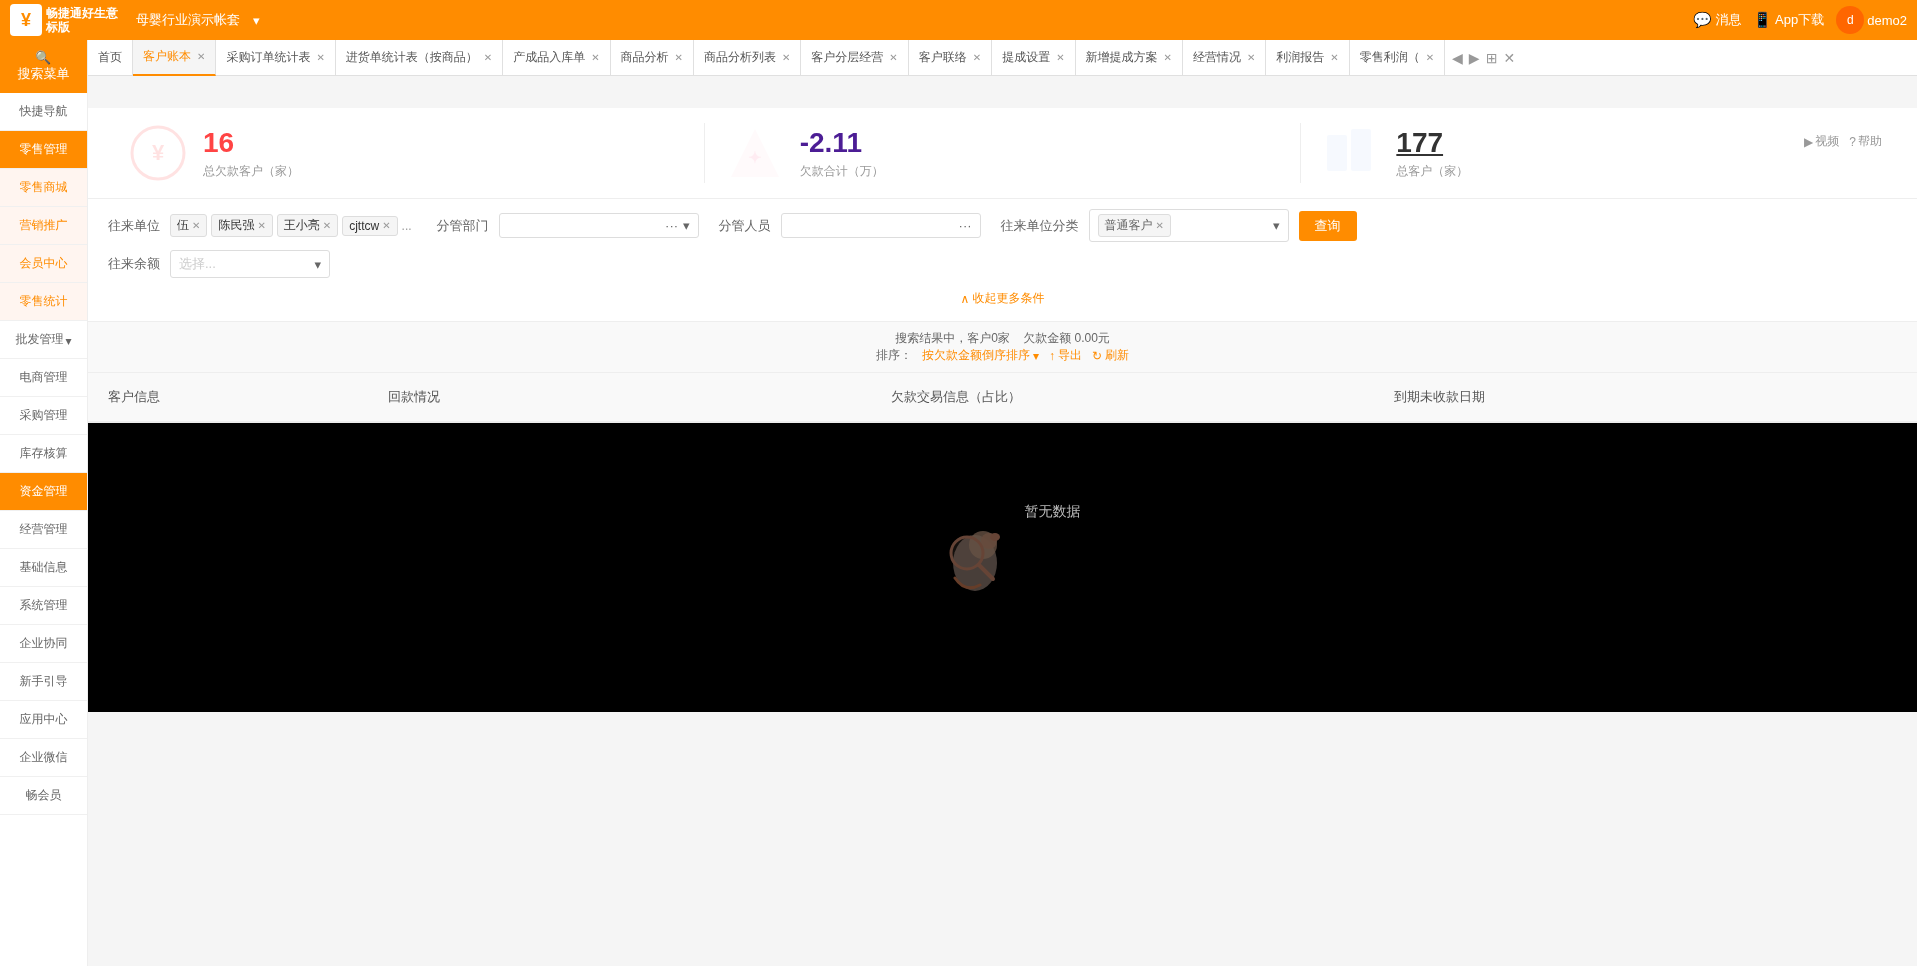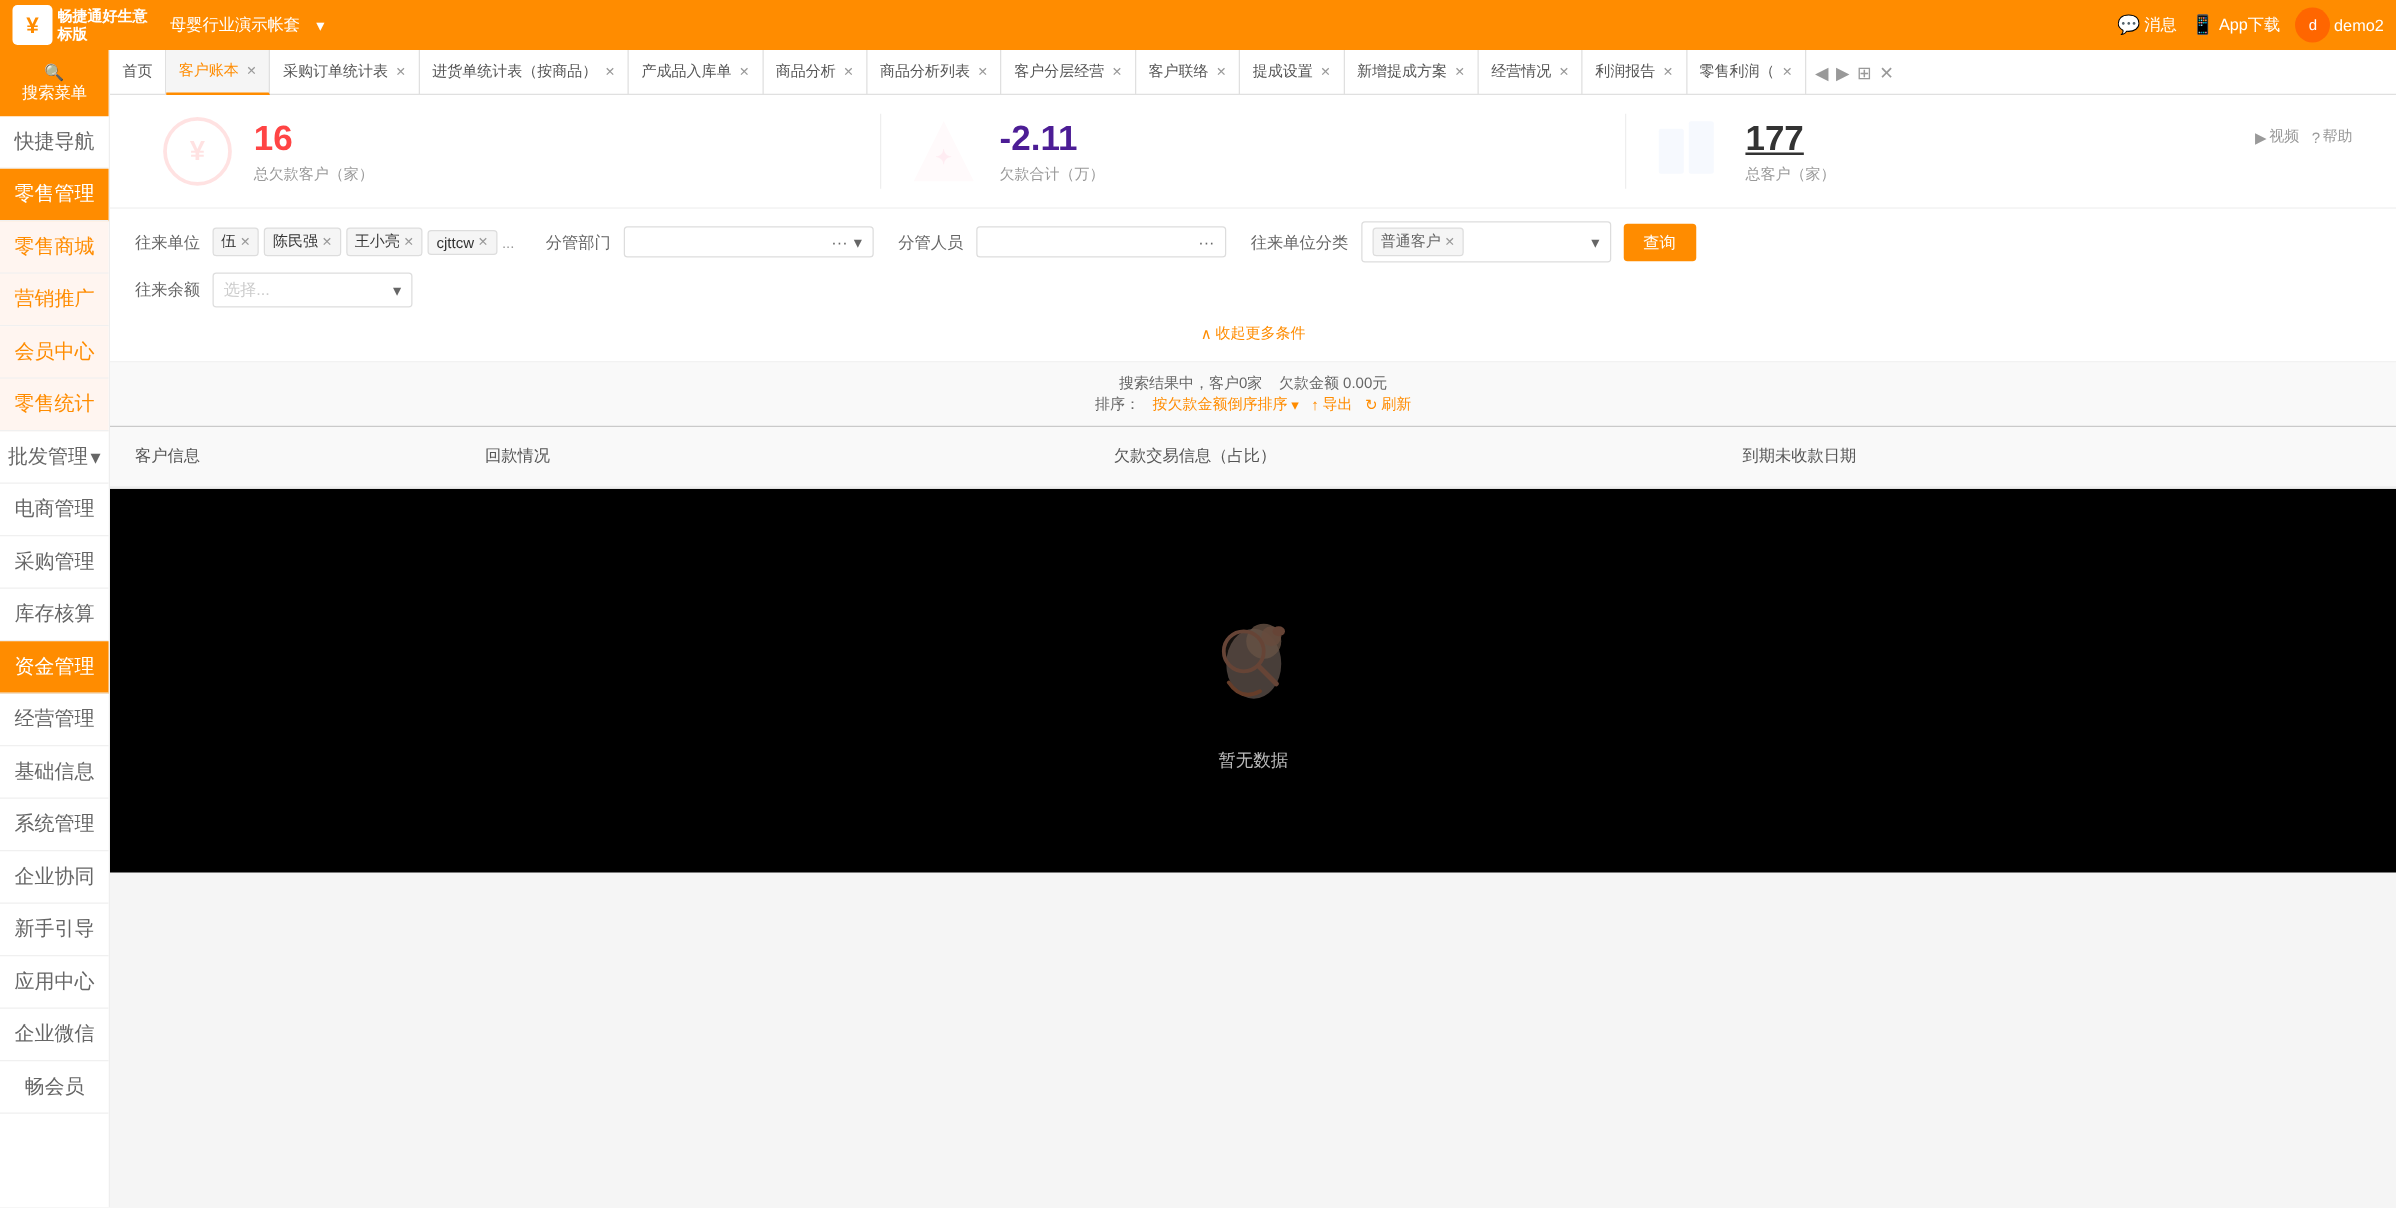--- a/index.html
+++ b/index.html
@@ -3,38 +3,38 @@
   <meta charset="utf-8">
   <style>
     * { box-sizing: border-box; margin: 0; padding: 0; font-family: "Microsoft YaHei", "PingFang SC", Arial, sans-serif; }
     body { background: #f5f5f5; font-size: 13px; color: #333; }
     
     
     .app-container { display: flex; flex-direction: column; height: 100vh; }
     .top-bar { display: flex; align-items: center; background: #ff8c00; height: 40px; padding: 0 10px; flex-shrink: 0; }
     .main-layout { display: flex; flex: 1; overflow: hidden; }
     .sidebar { width: 88px; background: #fff; border-right: 1px solid #eee; display: flex; flex-direction: column; flex-shrink: 0; overflow-y: auto; }
-    .content-area { flex: 1; display: flex; flex-direction: column; overflow: hidden; }
+    .content-area { flex: 1; display: flex; flex-direction: column; overflow: hidden; gap: 32px; }
     .tab-bar { background: #fff; border-bottom: 1px solid #e0e0e0; display: flex; align-items: center; height: 36px; flex-shrink: 0; }
     .page-content { flex: 1; overflow-y: auto; background: #f5f5f5; }
 
     
     .logo-area { display: flex; align-items: center; color: #fff; font-weight: bold; font-size: 13px; min-width: 88px; }
     .logo-icon { width: 32px; height: 32px; background: #fff; border-radius: 4px; display: flex; align-items: center; justify-content: center; margin-right: 4px; }
     .logo-icon span { color: #ff8c00; font-size: 18px; font-weight: bold; }
     .logo-text { font-size: 12px; line-height: 1.2; }
     .top-nav { flex: 1; display: flex; align-items: center; padding-left: 10px; }
     .top-nav-item { color: #fff; font-size: 13px; padding: 0 8px; cursor: pointer; display: flex; align-items: center; gap: 13px; }
     .top-actions { display: flex; align-items: center; gap: 12px; color: #fff; font-size: 13px; }
     .top-actions span { cursor: pointer; display: flex; align-items: center; gap: 3px; }
     .avatar { width: 28px; height: 28px; border-radius: 50%; background: #ff6600; display: flex; align-items: center; justify-content: center; color: #fff; font-size: 12px; }
 
     
     .sidebar-search { background: #ff8c00; color: #fff; text-align: center; padding: 10px 5px; cursor: pointer; font-size: 13px; }
-    .sidebar-nav-item { text-align: center; padding: 10px 5px; cursor: pointer; font-size: 16px; color: #666; border-bottom: 1px solid #f0f0f0; }
+    .sidebar-nav-item { text-align: center; padding: 10px 5px; cursor: pointer; font-size: 12px; color: #666; border-bottom: 1px solid #f0f0f0; }
     .sidebar-nav-item.active { background: #ff8c00; color: #fff; }
     .sidebar-nav-item.active-sub { color: #ff8c00; background: #fff5f0; }
     .sidebar-nav-item.has-arrow { display: flex; align-items: flex-end; justify-content: center; gap: 2px; }
 
     
     .tab-item { height: 36px; padding: 0 10px; display: flex; align-items: center; font-size: 12px; cursor: pointer; border-right: 1px solid #e0e0e0; white-space: nowrap; color: #555; gap: 4px; }
     .tab-item.active { background: #f5f5f5; color: #ff8c00; border-bottom: 2px solid #ff8c00; }
     .tab-close { color: #999; font-size: 10px; margin-left: 2px; cursor: pointer; }
     .tab-nav-arrows { display: flex; align-items: center; padding: 0 4px; }
     .tab-nav-btn { cursor: pointer; color: #999; padding: 0 3px; font-size: 14px; }
@@ -72,21 +72,21 @@
     
     .results-bar { background: #f9f9f9; border-bottom: 1px solid #eee; padding: 8px 20px; display: flex; align-items: center; justify-content: space-between; font-size: 12px; color: #666; flex-direction: column; }
     .results-actions { display: flex; align-items: center; gap: 10px; }
     .results-actions span { cursor: pointer; display: flex; align-items: center; gap: 3px; color: #ff8c00; }
     .sort-select { display: flex; align-items: center; gap: 3px; cursor: pointer; }
 
     
     .data-table { background: #000000; margin: 0; width: 100%; }
     .table-header { display: grid; grid-template-columns: 280px 1fr 1fr 1fr; background: #f9f9f9; border-bottom: 2px solid #eee; padding: 10px 20px; font-weight: 500; color: #555; font-size: 13px; }
     .table-header > div { padding: 5px 0; }
-    .empty-state { display: flex; flex-direction: column; align-items: center; justify-content: center; padding: 80px 20px; color: #ccc; }
+    .empty-state { display: flex; justify-content: center; padding: 80px 20px; color: #ccc; }
     .empty-icon { font-size: 80px; margin-bottom: 10px; opacity: 0.4; }
     .empty-text { font-size: 14px; color: #bbb; }
 
     
     ::-webkit-scrollbar { width: 6px; height: 6px; }
     ::-webkit-scrollbar-track { background: #f1f1f1; }
     ::-webkit-scrollbar-thumb { background: #ccc; border-radius: 3px; }
   </style>
 </head>
 <body>

